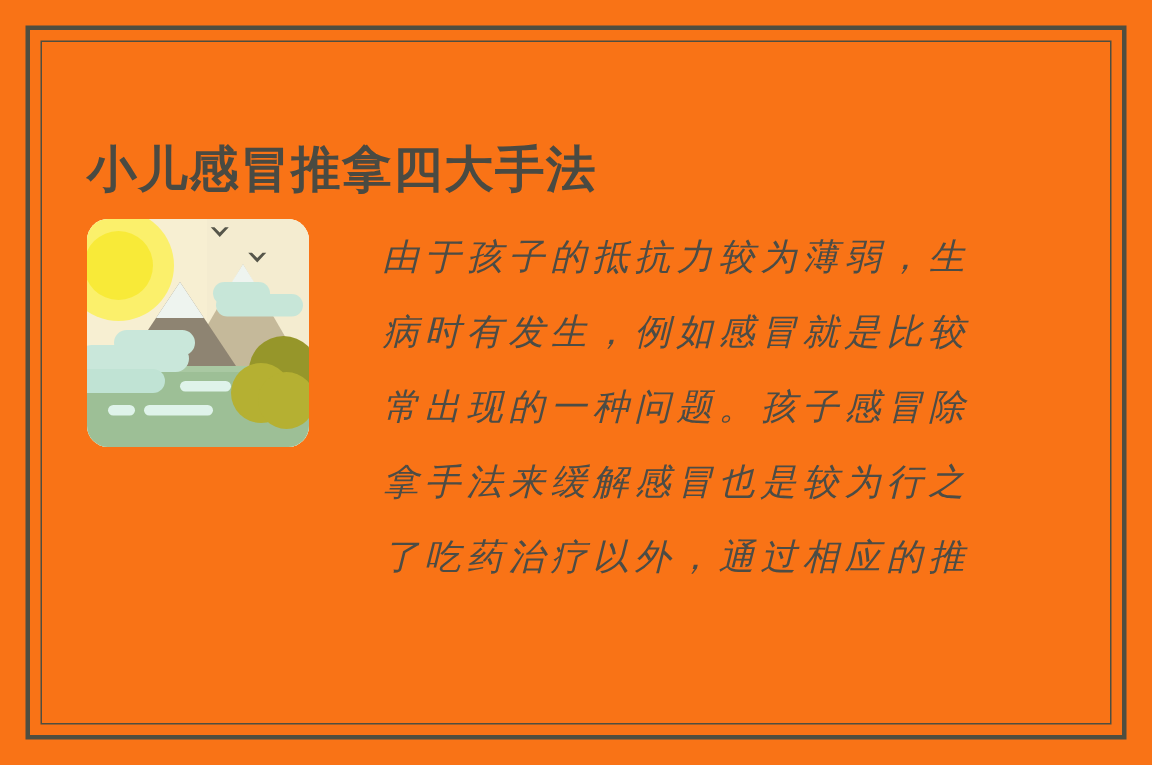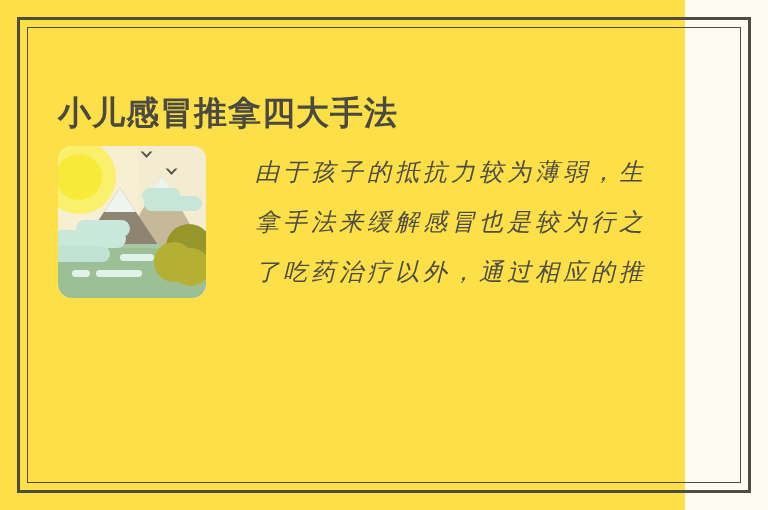--- a/index.html
+++ b/index.html
@@ -9,23 +9,23 @@
   body {
     width: 768px;
     height: 510px;
     background: #fdfcf3;
     font-family: "Liberation Sans", sans-serif;
     overflow: hidden;
   }
 
   #page {
     position: relative;
-    width: 685px;
+    width: 768px;
     height: 510px;
-    background: #fde047;
+    background: #f97316;
     box-sizing: border-box;
   }
 
   
   .frame-outer {
     position: absolute;
     left: 17px;
     top: 17px;
     width: 734px;
     height: 476px;
@@ -272,18 +272,20 @@
       <div class="cloud cl-l1"></div>
       <div class="cloud cl-l3"></div>
 
       <div class="wave wv1"></div>
       <div class="wave wv2"></div>
       <div class="wave wv3"></div>
     </div>
 
     <div class="body-copy">
       <div class="copy-line">由于孩子的抵抗力较为薄弱，生</div>
+      <div class="copy-line">病时有发生，例如感冒就是比较</div>
+      <div class="copy-line">常出现的一种问题。孩子感冒除</div>
       <div class="copy-line">拿手法来缓解感冒也是较为行之</div>
       <div class="copy-line">了吃药治疗以外，通过相应的推</div>
     </div>
 
   </div>
 </div>
 
 </body></html>

